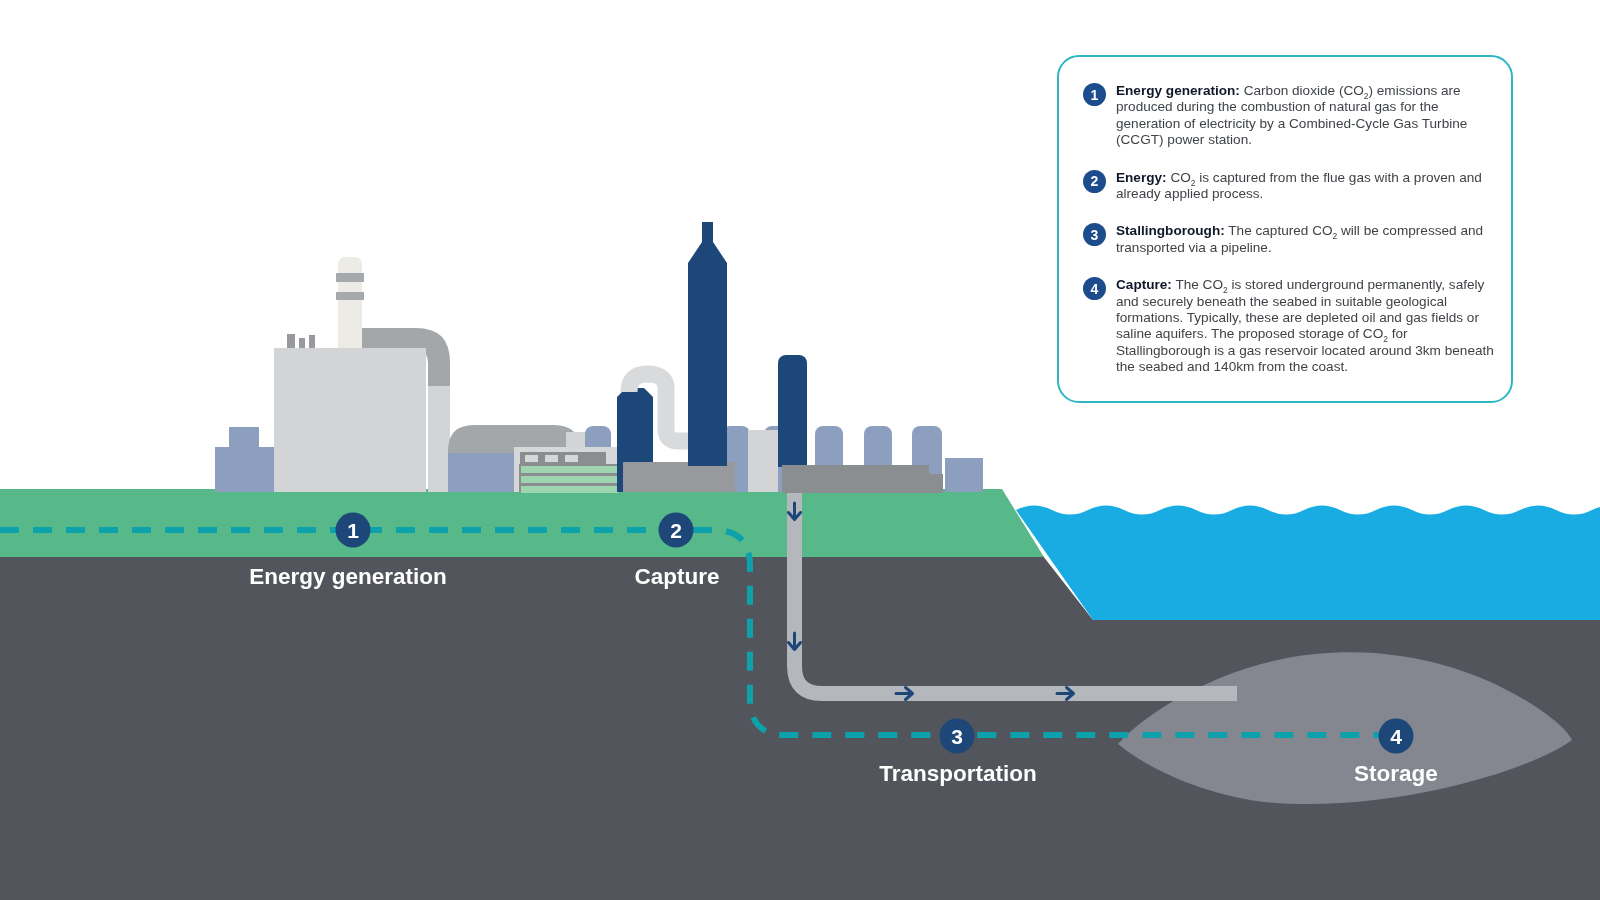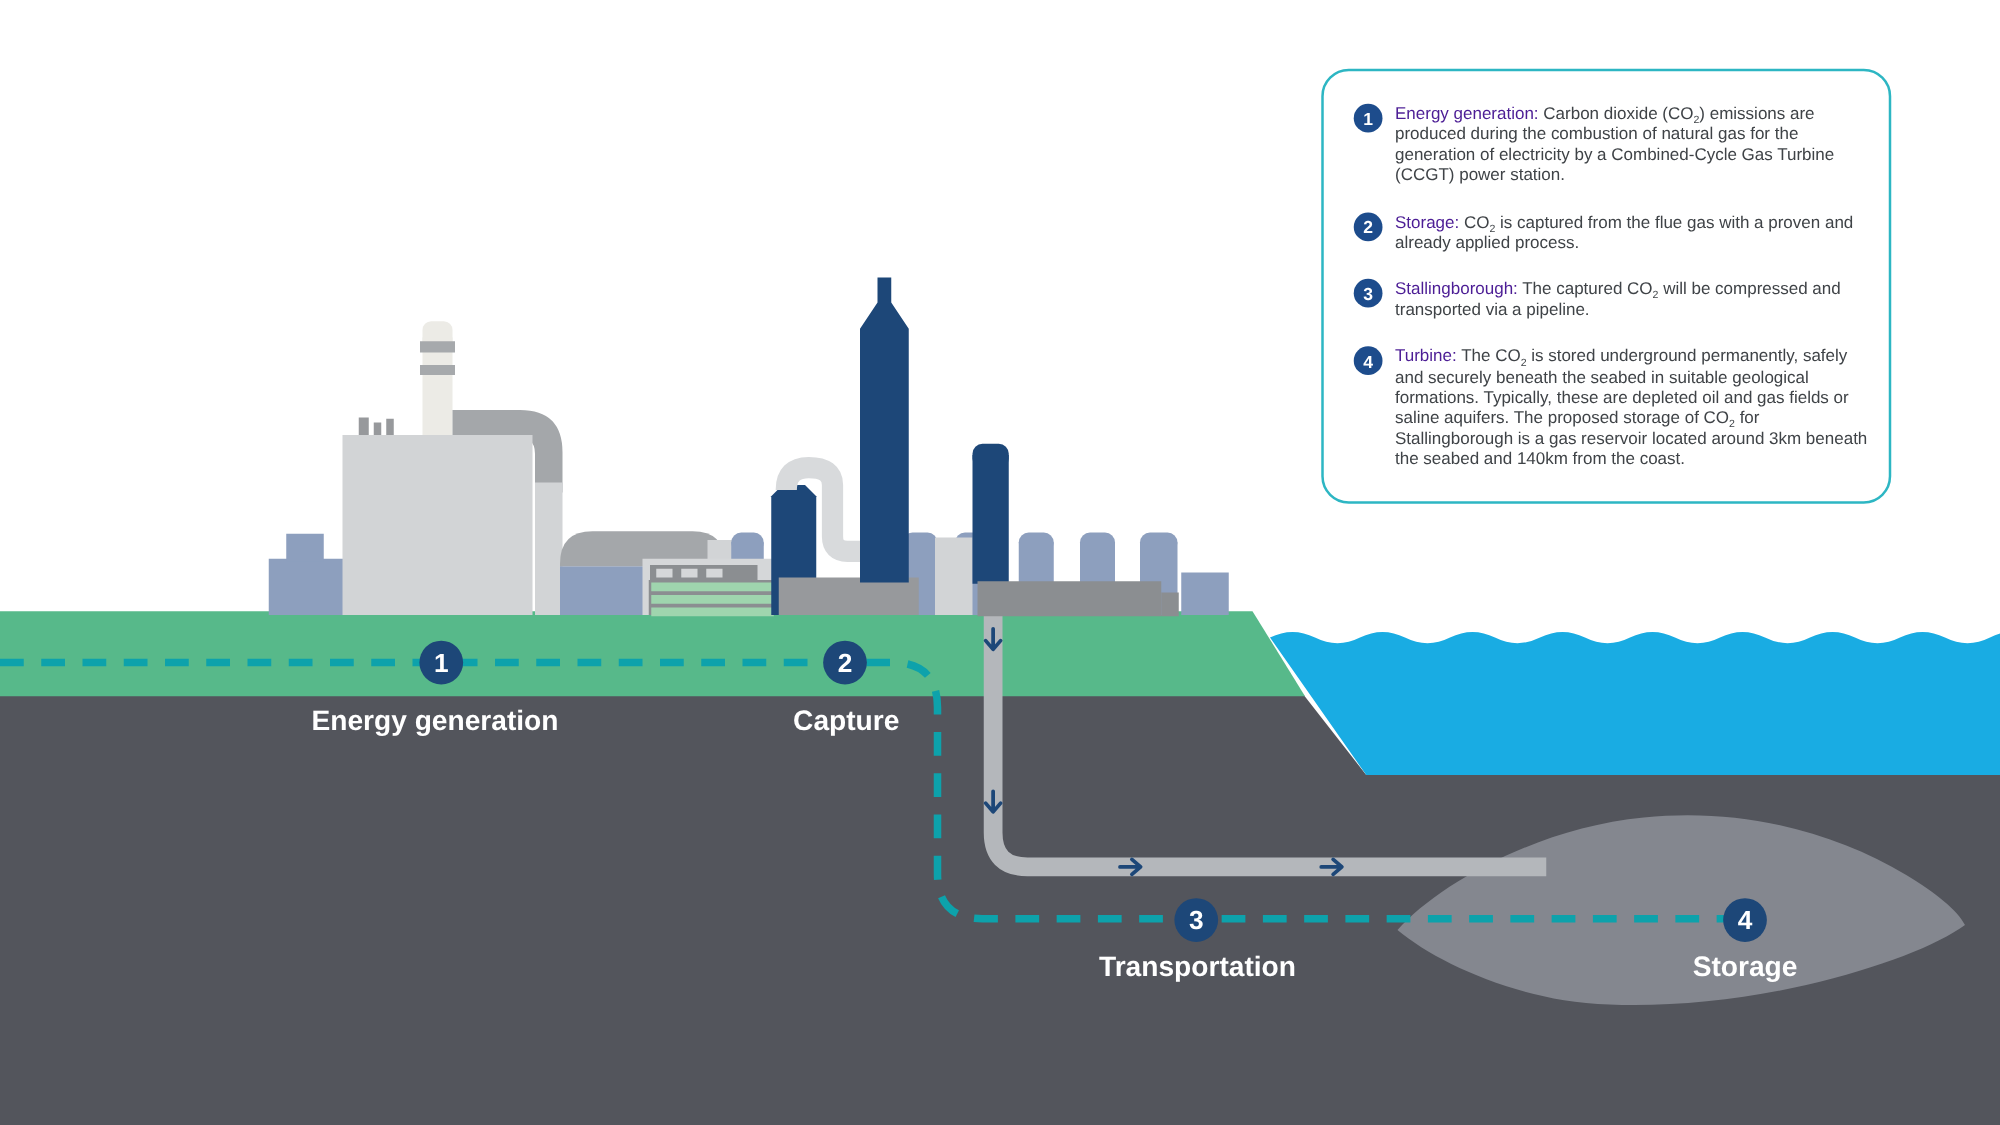--- a/index.html
+++ b/index.html
@@ -26,21 +26,21 @@
     padding:26px 16px 18px 24px;
   }
   .info-item { display:flex; gap:10px; margin-bottom:21px; }
   .info-item:last-child { margin-bottom:0; }
   .badge {
     flex:0 0 auto; width:23px; height:23px; border-radius:50%;
     background:#1d4c8c; color:#ffffff; font-weight:bold; font-size:14px;
     display:flex; align-items:center; justify-content:center;
   }
   .info-text { margin:0; font-size:13.6px; line-height:16.4px; color:#3f4347; }
-  .info-title { color:#4c1d95; font-weight:normal; }
+  .info-title { color:#0f172a; font-weight:bold; }
   sub { font-size:0.62em; line-height:0; }
 </style>
 </head>
 <body>
 
 <div id="stage">
 
   <svg id="diagram" width="1600" height="900" viewBox="0 0 1600 900">
 
     <path d="M0,556 L1043,556 L1093,620 L1600,620 L1600,900 L0,900 Z" fill="#53555c"></path>
@@ -158,33 +158,33 @@
     <div class="info-item">
       <span class="badge">1</span>
       <p class="info-text">
         <b class="info-title">Energy generation:</b>
         <span class="co2">Carbon dioxide (CO<sub>2</sub>) emissions are produced during the combustion of natural gas for the generation of electricity by a Combined-Cycle Gas Turbine (CCGT) power station.</span>
       </p>
     </div>
     <div class="info-item">
       <span class="badge">2</span>
       <p class="info-text">
-        <b class="info-title">Storage:</b>
+        <b class="info-title">Energy:</b>
         <span class="co2">CO<sub>2</sub> is captured from the flue gas with a proven and already applied process.</span>
       </p>
     </div>
     <div class="info-item">
       <span class="badge">3</span>
       <p class="info-text">
         <b class="info-title">Stallingborough:</b>
         <span class="co2">The captured CO<sub>2</sub> will be compressed and transported via a pipeline.</span>
       </p>
     </div>
     <div class="info-item">
       <span class="badge">4</span>
       <p class="info-text">
-        <b class="info-title">Turbine:</b>
+        <b class="info-title">Capture:</b>
         <span class="co2">The CO<sub>2</sub> is stored underground permanently, safely and securely beneath the seabed in suitable geological formations. Typically, these are depleted oil and gas fields or saline aquifers. The proposed storage of CO<sub>2</sub> for Stallingborough is a gas reservoir located around 3km beneath the seabed and 140km from the coast.</span>
       </p>
     </div>
   </div>
 
 </div>
 
 </body></html>

